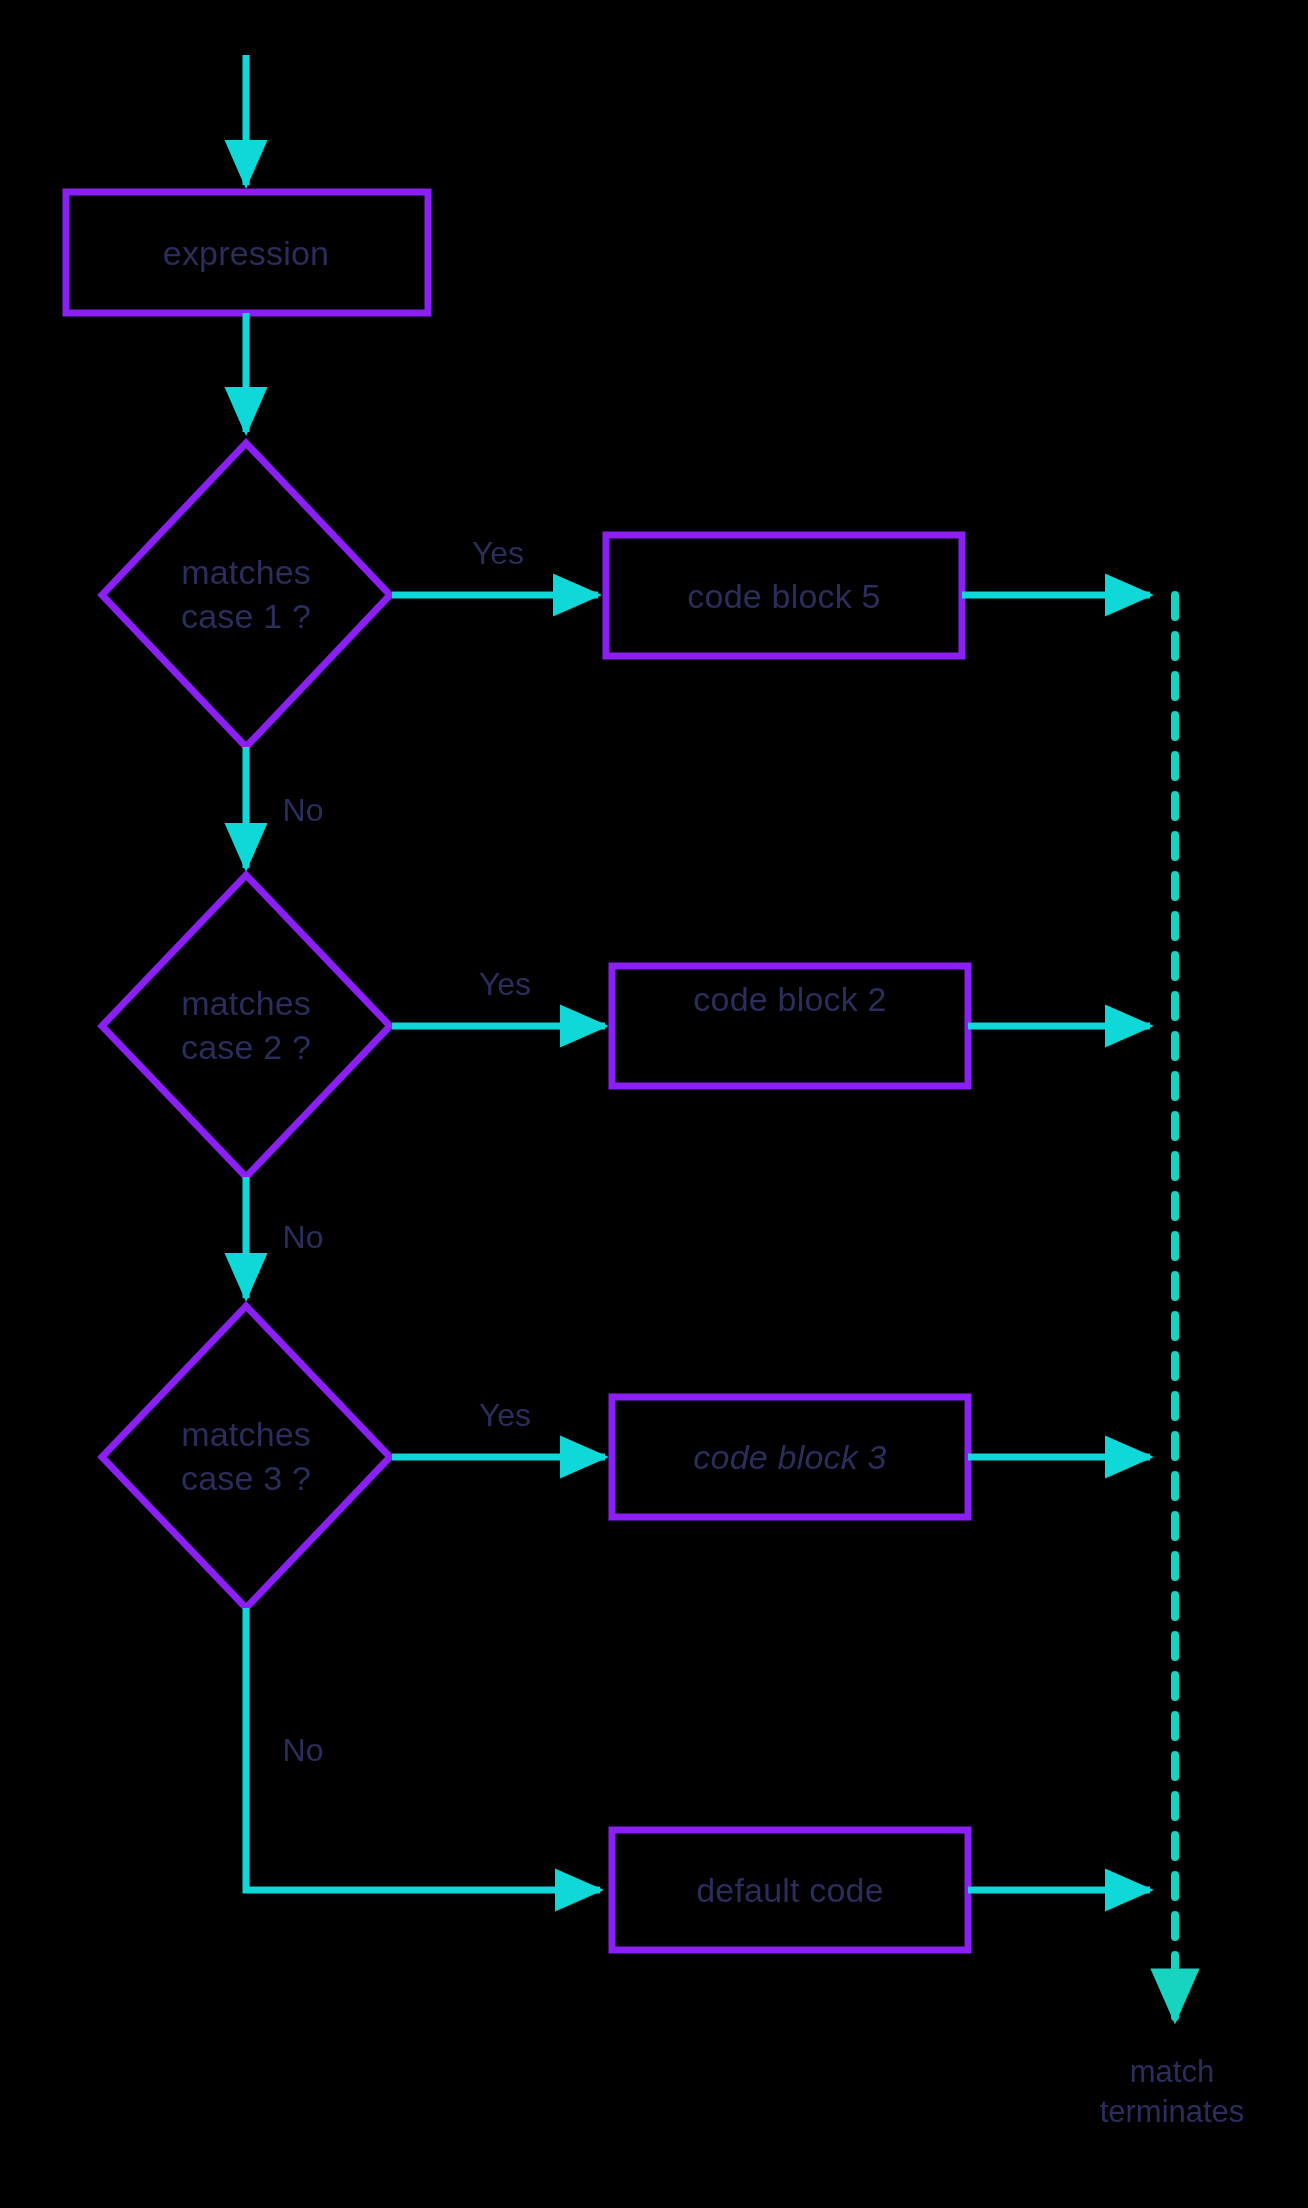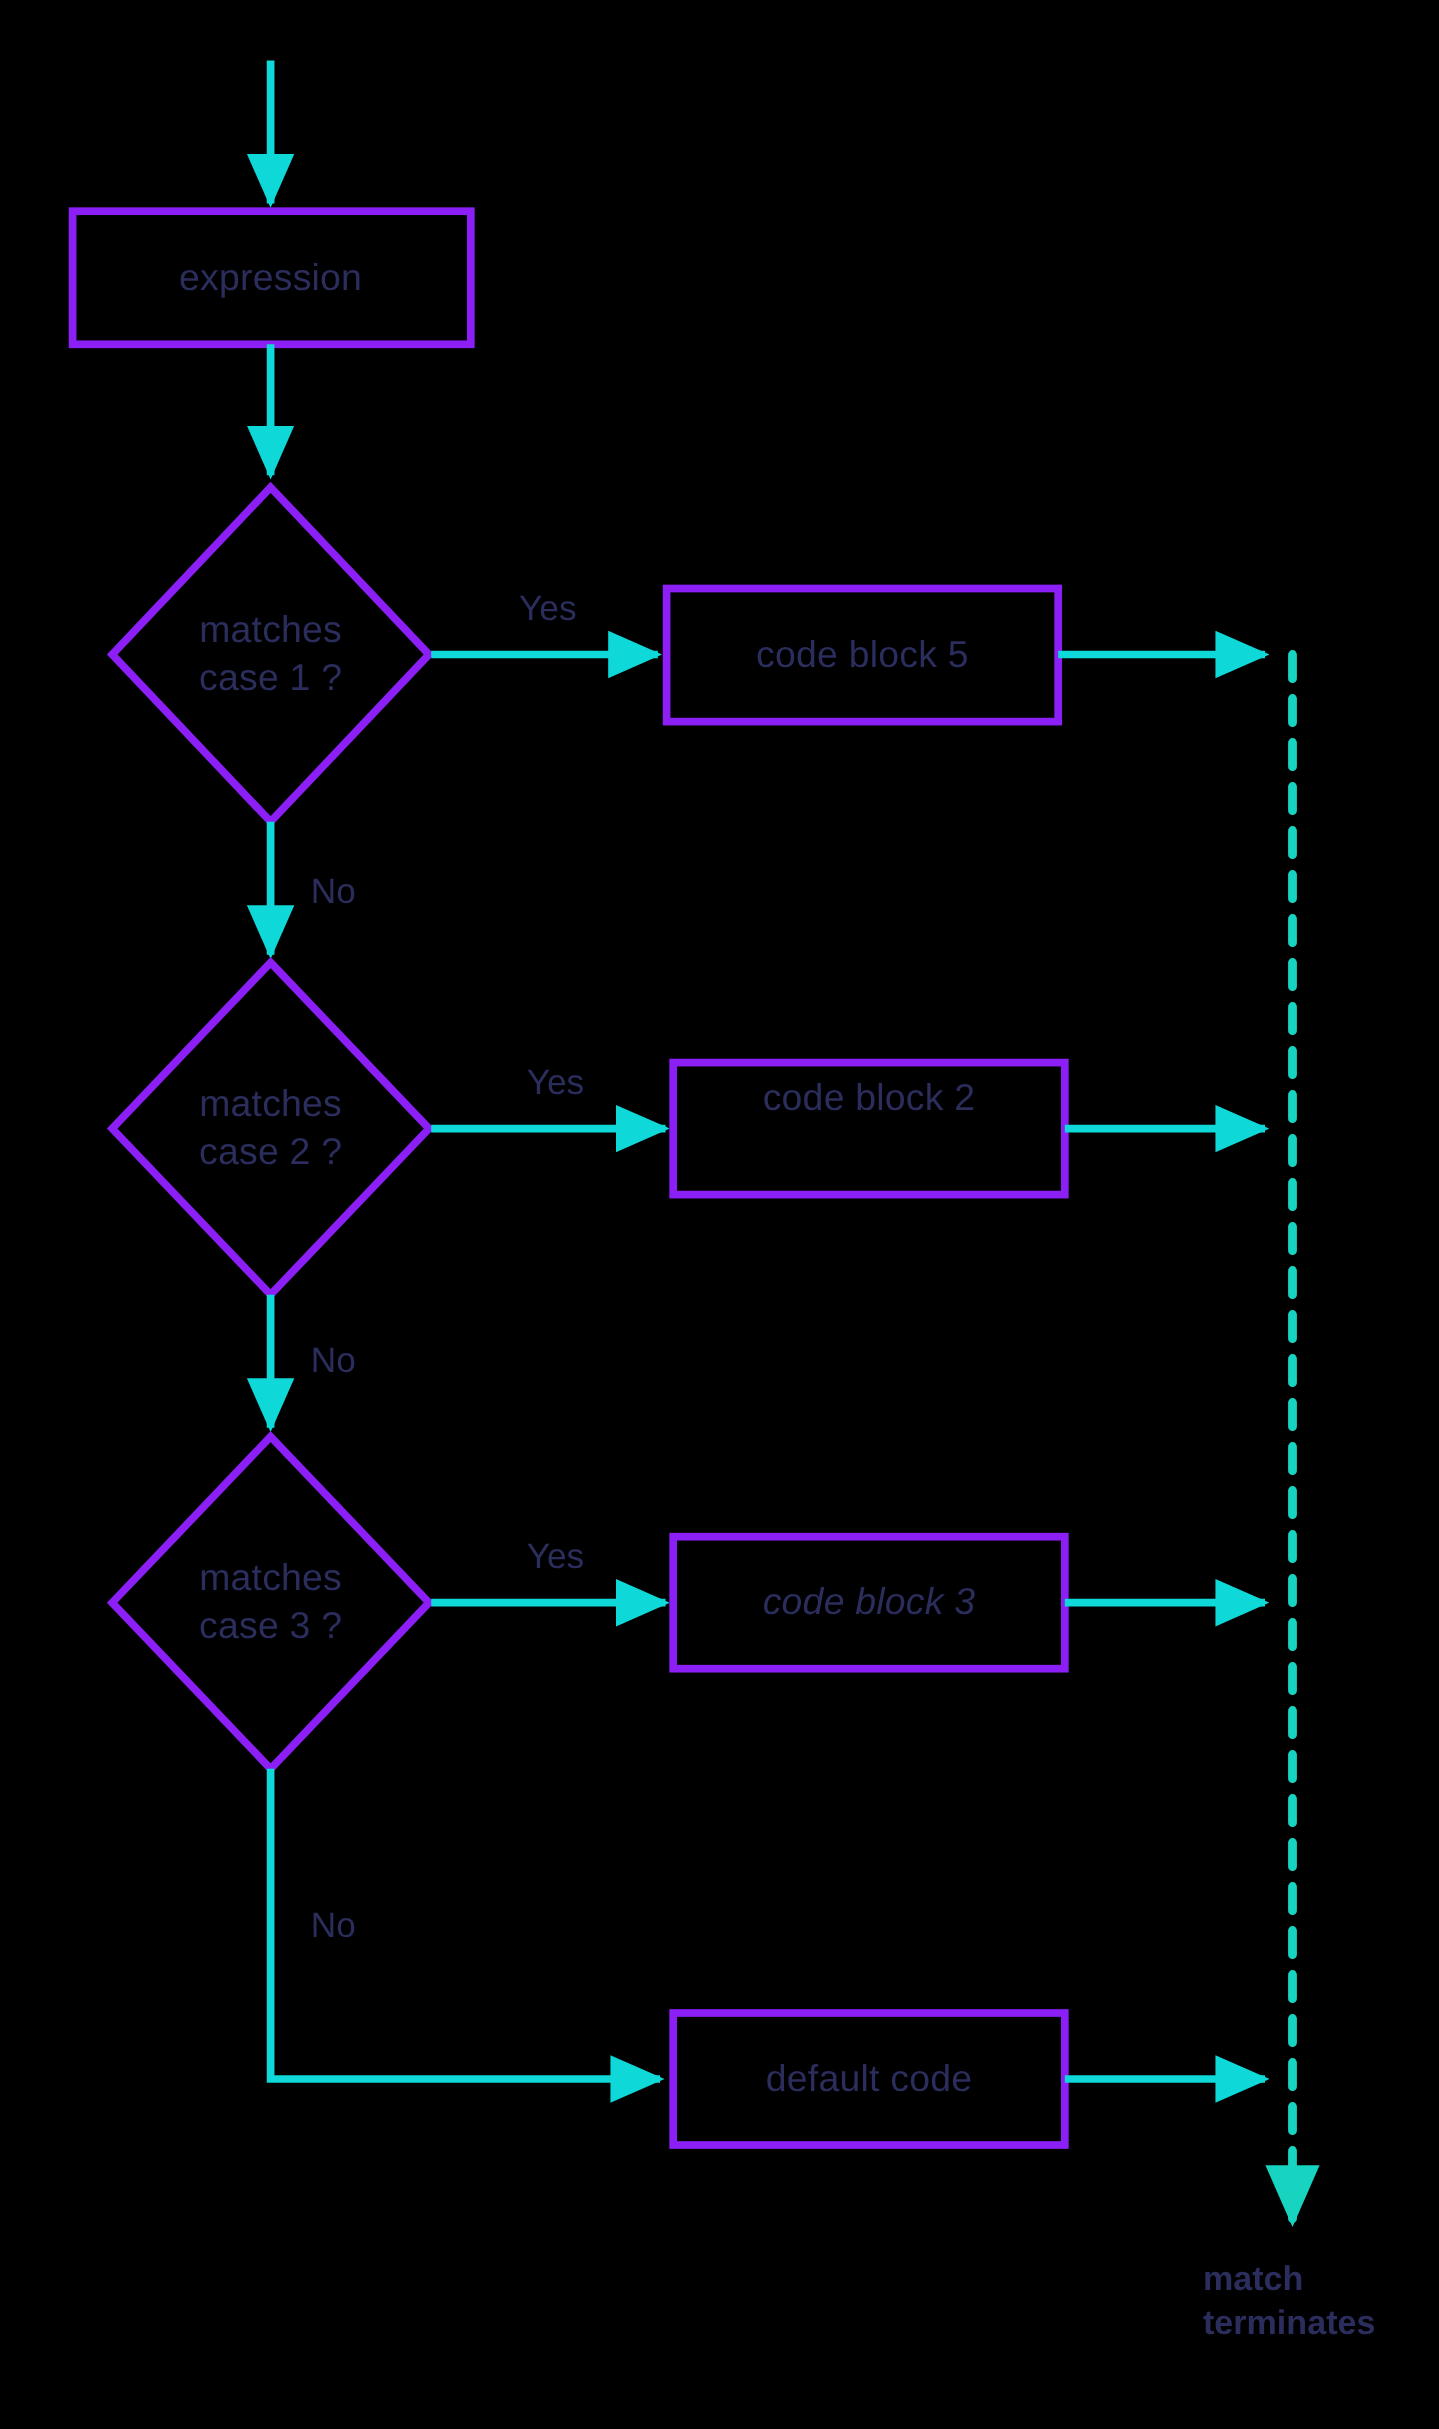--- a/index.html
+++ b/index.html
@@ -22,21 +22,21 @@
     width: 1308px;
     height: 2208px;
   }
   .node-label {
     position: absolute;
     color: #2b2d5c;
     font-family: "Liberation Sans", sans-serif;
     font-size: 34px;
     font-weight: 400;
     letter-spacing: 0.2px;
-    text-align: center;
+    text-align: right;
     white-space: nowrap;
     transform: translate(-50%, -50%);
     pointer-events: none;
   }
   .node-label.two-line {
     white-space: pre-line;
     line-height: 1.28;
   }
   .edge-label {
     position: absolute;
@@ -46,23 +46,23 @@
     font-weight: 400;
     white-space: nowrap;
     transform: translate(-50%, -50%);
     pointer-events: none;
   }
   .terminal-label {
     position: absolute;
     color: #2b2d5c;
     font-family: "Liberation Sans", sans-serif;
     font-size: 31px;
-    font-weight: 700;
+    font-weight: 400;
     line-height: 1.3;
-    text-align: left;
+    text-align: center;
     white-space: pre-line;
     transform: translate(-50%, 0);
     pointer-events: none;
   }
 </style>
 </head>
 <body>
 
 <div id="canvas">
 

